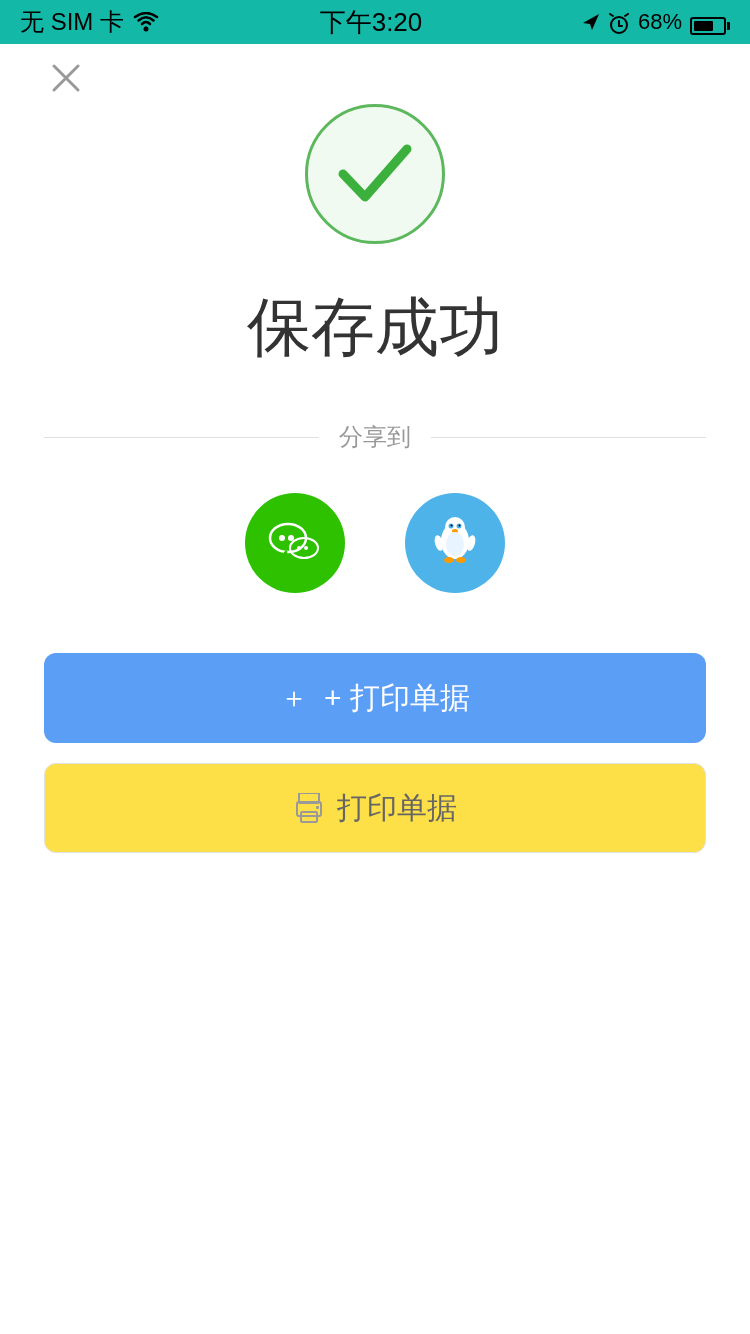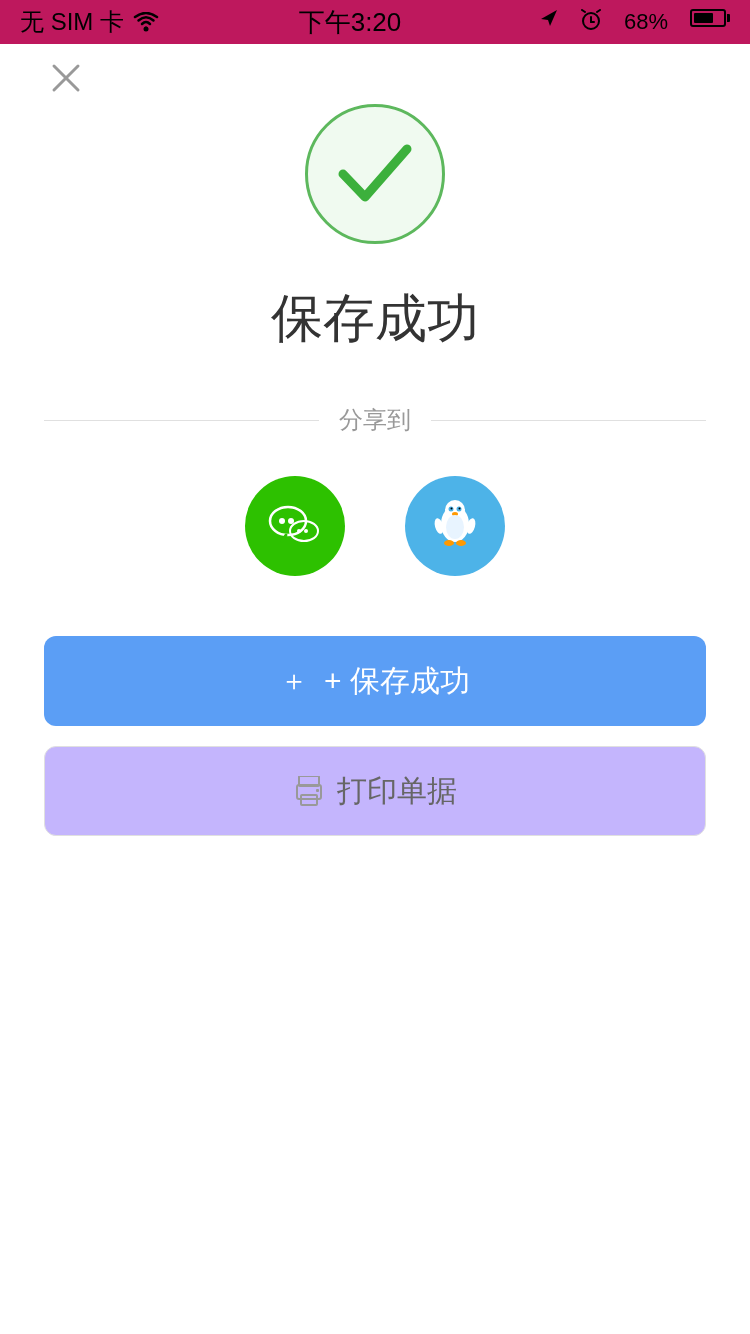--- a/index.html
+++ b/index.html
@@ -17,42 +17,42 @@
       position: relative;
     }
 
     
     .status-bar {
       display: flex;
       justify-content: space-between;
       align-items: center;
       padding: 8px 20px;
       height: 44px;
-      background: #be185d;
+      background: #14b8a6;
     }
 
     .status-left {
       display: flex;
       align-items: center;
       gap: 8px;
       font-size: 24px;
       color: #000;
       font-weight: 500;
     }
 
     .status-center {
       font-size: 26px;
       font-weight: 400;
       color: #000;
     }
 
     .status-right {
       display: flex;
-      align-items: flex-start;
-      gap: 22px;
+      align-items: flex-end;
+      gap: 8px;
       font-size: 22px;
       color: #000;
     }
 
     .battery-icon {
       display: inline-flex;
       align-items: center;
     }
 
     .battery-body {
@@ -112,21 +112,21 @@
       background: #f0faf0;
       border: 3px solid #5db85d;
       display: flex;
       align-items: center;
       justify-content: center;
       margin-bottom: 40px;
     }
 
     
     .success-title {
-      font-size: 52px;
+      font-size: 64px;
       color: #333;
       font-weight: 400;
       margin-bottom: 50px;
     }
 
     
     .share-divider {
       width: 100%;
       display: flex;
       align-items: center;
@@ -195,21 +195,21 @@
       cursor: pointer;
       font-family: inherit;
     }
 
     .action-btn-primary {
       background: #5b9ef5;
       color: #fff;
     }
 
     .action-btn-secondary {
-      background: #c4b5fd;
+      background: #fde047;
       color: #666;
       border: 1px solid #e0e0e0;
     }
 
     .btn-icon {
       font-size: 28px;
     }
   </style>
 </head>
 <body>
@@ -306,21 +306,21 @@
         <ellipse cx="14" cy="30" rx="4" ry="8" fill="#fff" transform="rotate(-15 14 30)"></ellipse>
         <ellipse cx="46" cy="30" rx="4" ry="8" fill="#fff" transform="rotate(15 46 30)"></ellipse>
       </svg>
     </button>
   </div>
 
   <div class="actions">
 
     <button class="action-btn action-btn-primary">
       <span class="btn-icon">＋</span>
-      <span style="margin-left:4px;">+ 保存成功</span>
+      <span style="margin-left:4px;">+ 打印单据</span>
     </button>
 
     <button class="action-btn action-btn-secondary">
       <svg width="32" height="30" viewBox="0 0 32 30">
         <rect x="6" y="0" width="20" height="10" rx="1" fill="none" stroke="#999" stroke-width="2"></rect>
         <rect x="4" y="9" width="24" height="14" rx="2" fill="none" stroke="#999" stroke-width="2"></rect>
         <rect x="8" y="19" width="16" height="10" rx="1" fill="none" stroke="#999" stroke-width="2"></rect>
         <rect x="23" y="13" width="3" height="3" rx="1" fill="#999"></rect>
       </svg>
       <span>打印单据</span>

